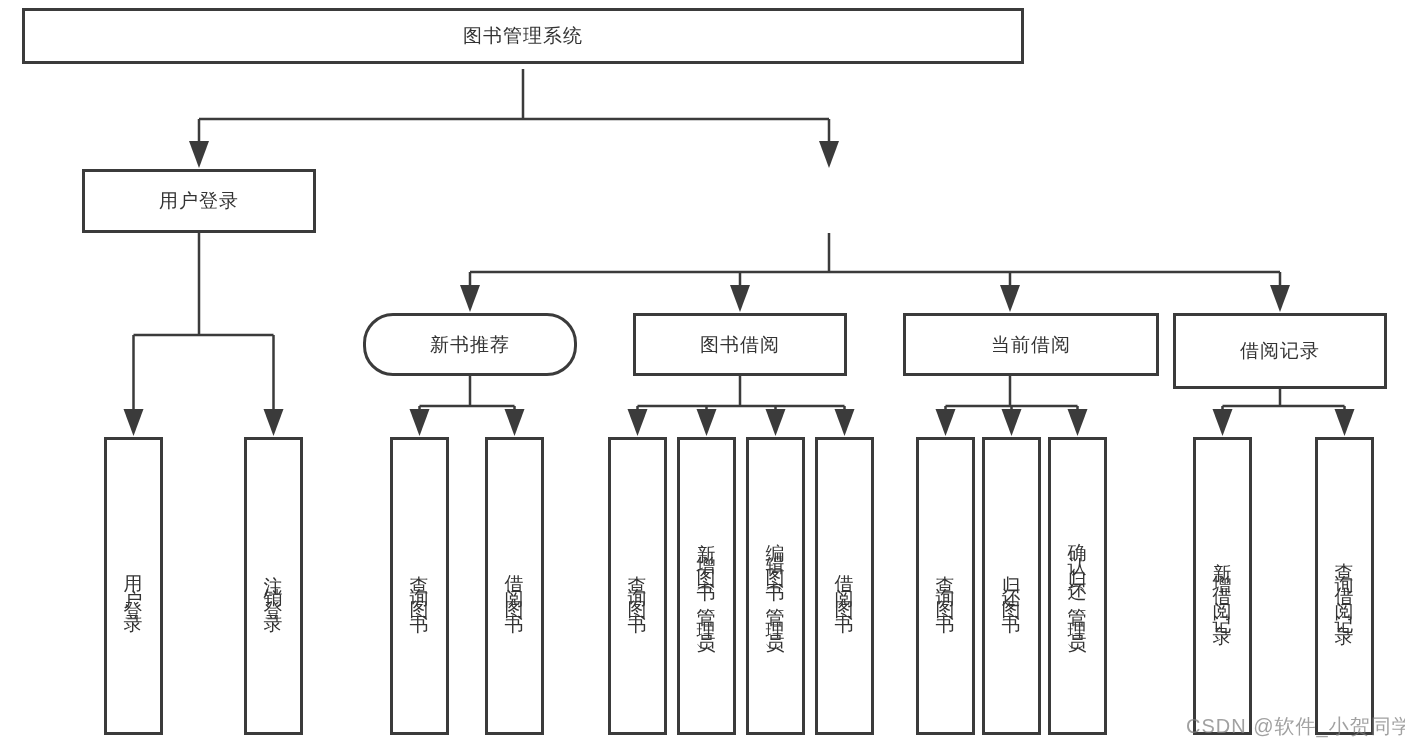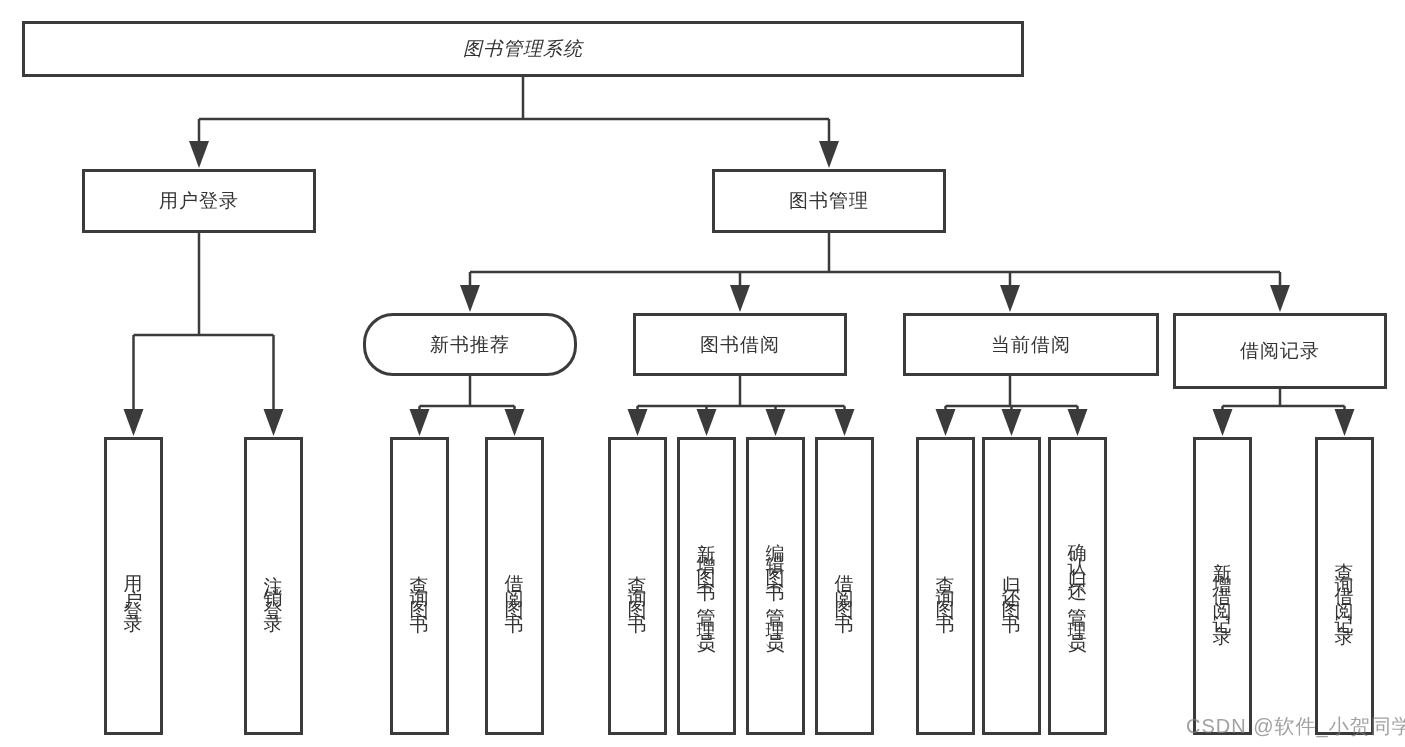--- a/index.html
+++ b/index.html
@@ -82,29 +82,26 @@
       <polygon points="765.5,409 785.5,409 775.5,436"></polygon>
       <polygon points="834.5,409 854.5,409 844.5,436"></polygon>
       <polygon points="935.5,409 955.5,409 945.5,436"></polygon>
       <polygon points="1001.5,409 1021.5,409 1011.5,436"></polygon>
       <polygon points="1067.5,409 1087.5,409 1077.5,436"></polygon>
       <polygon points="1212.5,409 1232.5,409 1222.5,436"></polygon>
       <polygon points="1334.5,409 1354.5,409 1344.5,436"></polygon>
     </g>
   </svg>
 
-  <div class="node" style="left:22px; top:21px; width:1002px; height:56px;font-style:italic;">
+  <div class="node" style="left:22px; top:8px; width:1002px; height:56px;">
     <span>图书管理系统</span>
   </div>
 
   <div class="node" style="left:82px; top:169px; width:234px; height:64px;">
     <span>用户登录</span>
-  </div>
-  <div class="node" style="left:712px; top:169px; width:234px; height:64px;">
-    <span>图书管理</span>
   </div>
 
   <div class="node" style="left:363px; top:313px; width:214px; height:63px;border-radius:30px;">
     <span>新书推荐</span>
   </div>
   <div class="node" style="left:633px; top:313px; width:214px; height:63px;">
     <span>图书借阅</span>
   </div>
   <div class="node" style="left:903px; top:313px; width:256px; height:63px;">
     <span>当前借阅</span>

